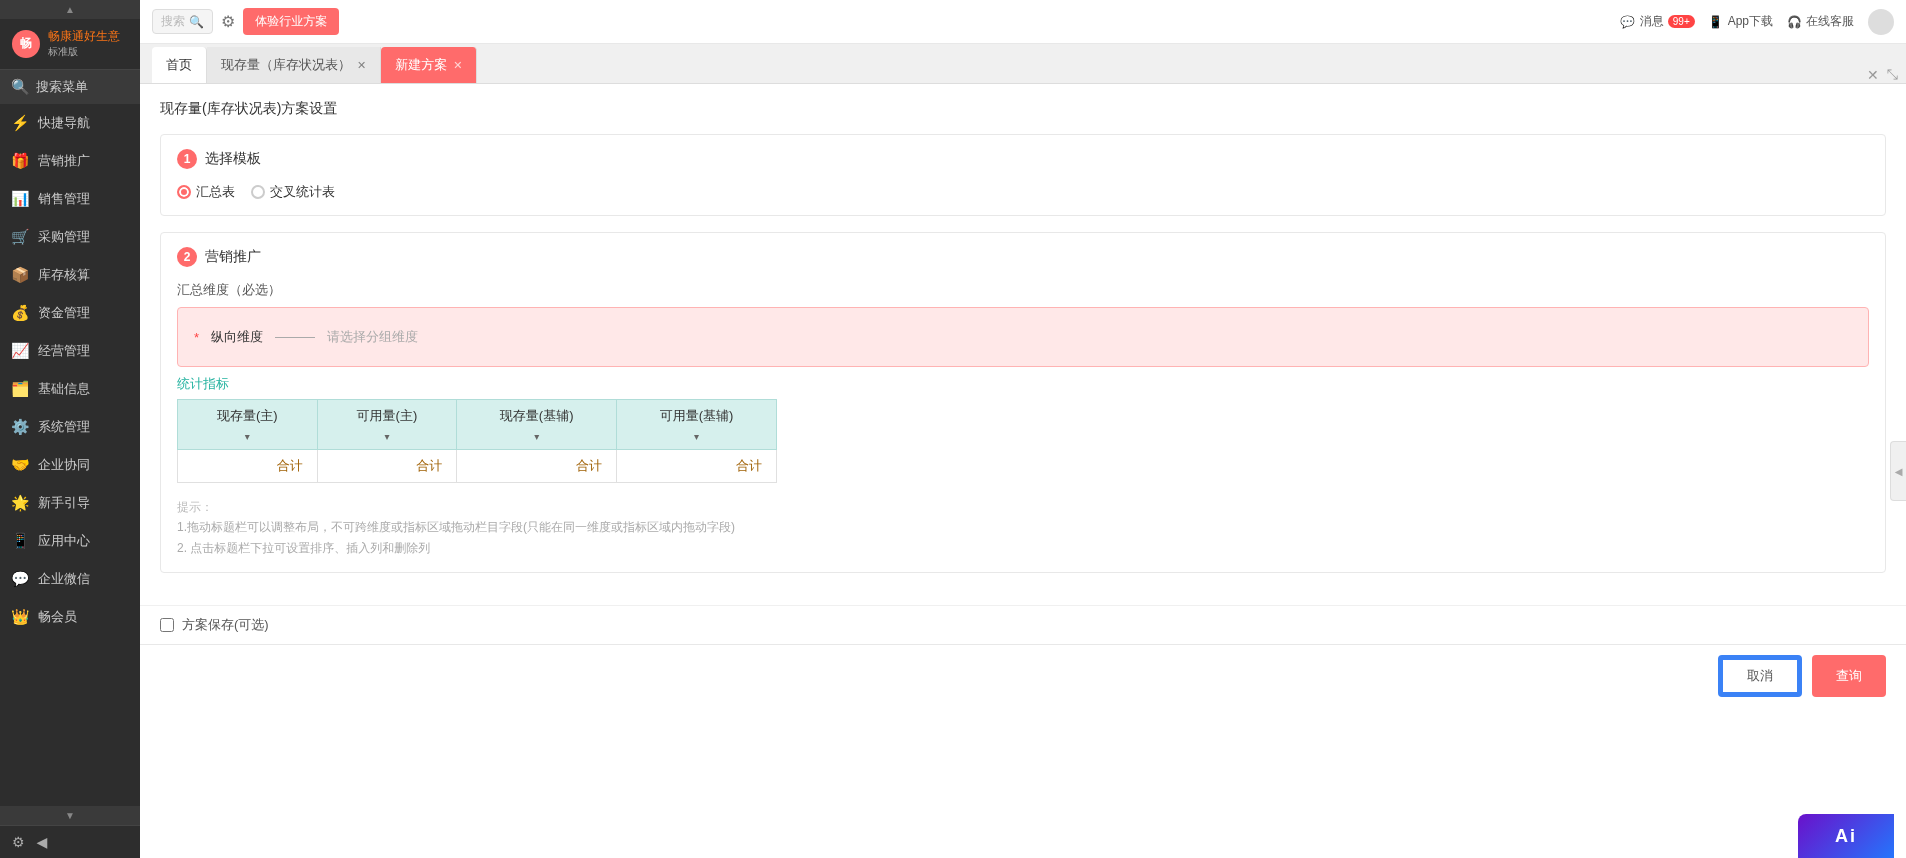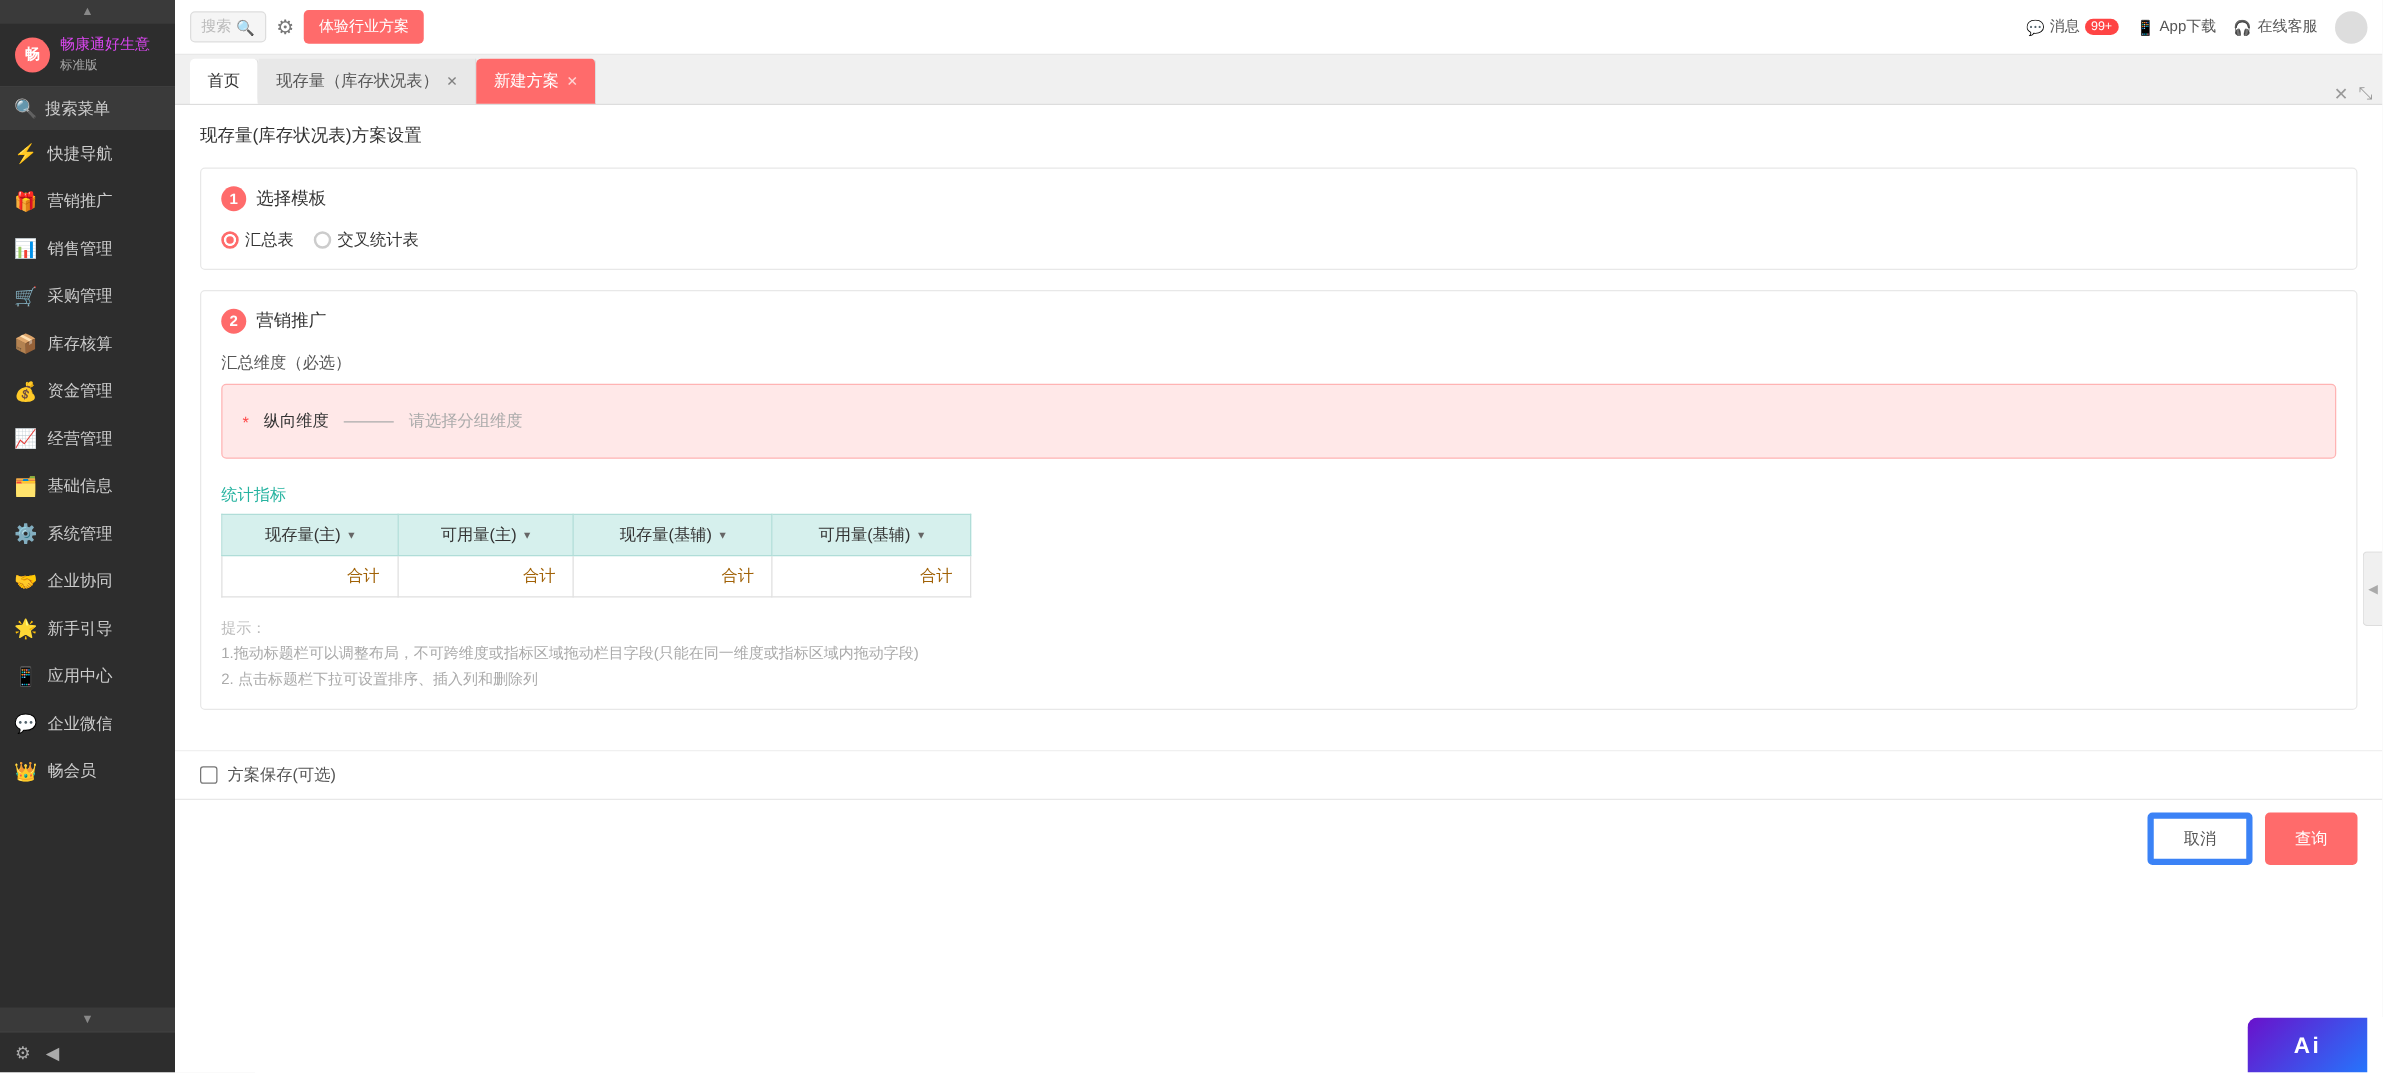--- a/index.html
+++ b/index.html
@@ -22,21 +22,21 @@
       gap: 8px;
       border-bottom: 1px solid #444;
     }
     .logo-icon {
       width: 28px; height: 28px;
       background: #ff6b6b;
       border-radius: 50%;
       display: flex; align-items: center; justify-content: center;
       color: white; font-weight: bold; font-size: 12px;
     }
-    .logo-text { font-size: 12px; color: #d946ef; line-height: 1.3; font-family: Liberation Mono, monospace; }
+    .logo-text { font-size: 12px; color: #f97316; line-height: 1.3; }
     .logo-badge { font-size: 10px; color: #aaa; }
 
     .sidebar-scroll { flex: 1; overflow-y: auto; overflow-x: hidden; }
     .sidebar-scroll::-webkit-scrollbar { width: 4px; }
     .sidebar-scroll::-webkit-scrollbar-thumb { background: #555; }
 
     .sidebar-item {
       display: flex; align-items: center; gap: 8px;
       padding: 10px 12px;
       cursor: pointer;
@@ -197,21 +197,21 @@
       border-radius: 3px; border: 1px solid #add;
       display: inline-block;
     }
     .indicator-fixed {
       width: 32px; height: 16px; background: #f0f0f0;
       border-radius: 3px; border: 1px solid #ccc;
       display: inline-block;
     }
 
     
-    .stats-section { margin-top: 20px; }
+    .stats-section { margin-top: 8px; }
     .stats-title { font-size: 13px; color: #26b3a0; margin-bottom: 6px; font-weight: 500; }
 
     .stats-table {
       border-collapse: collapse;
       min-width: 600px;
     }
     .stats-table th {
       background: #d6f0ed;
       border: 1px solid #b0ddd8;
       padding: 7px 14px;
@@ -221,21 +221,21 @@
       white-space: nowrap;
     }
     .stats-table td {
       background: #fff;
       border: 1px solid #e0e0e0;
       padding: 7px 14px;
       font-size: 13px;
       color: #a16207;
       text-align: right;
     }
-    .th-inner { display: flex; align-items: center; gap: 6px; justify-content: center; }
+    .th-inner { display: flex; gap: 6px; justify-content: center; flex-direction: column; }
     .chevron-icon { font-size: 10px; color: #666; }
 
     
     .tips-section { margin-top: 14px; font-size: 12px; color: #aaa; line-height: 1.7; }
     .tips-section .tip-title { color: #bbb; }
 
     
     .save-row {
       display: flex; align-items: center; gap: 8px;
       padding: 10px 20px;

